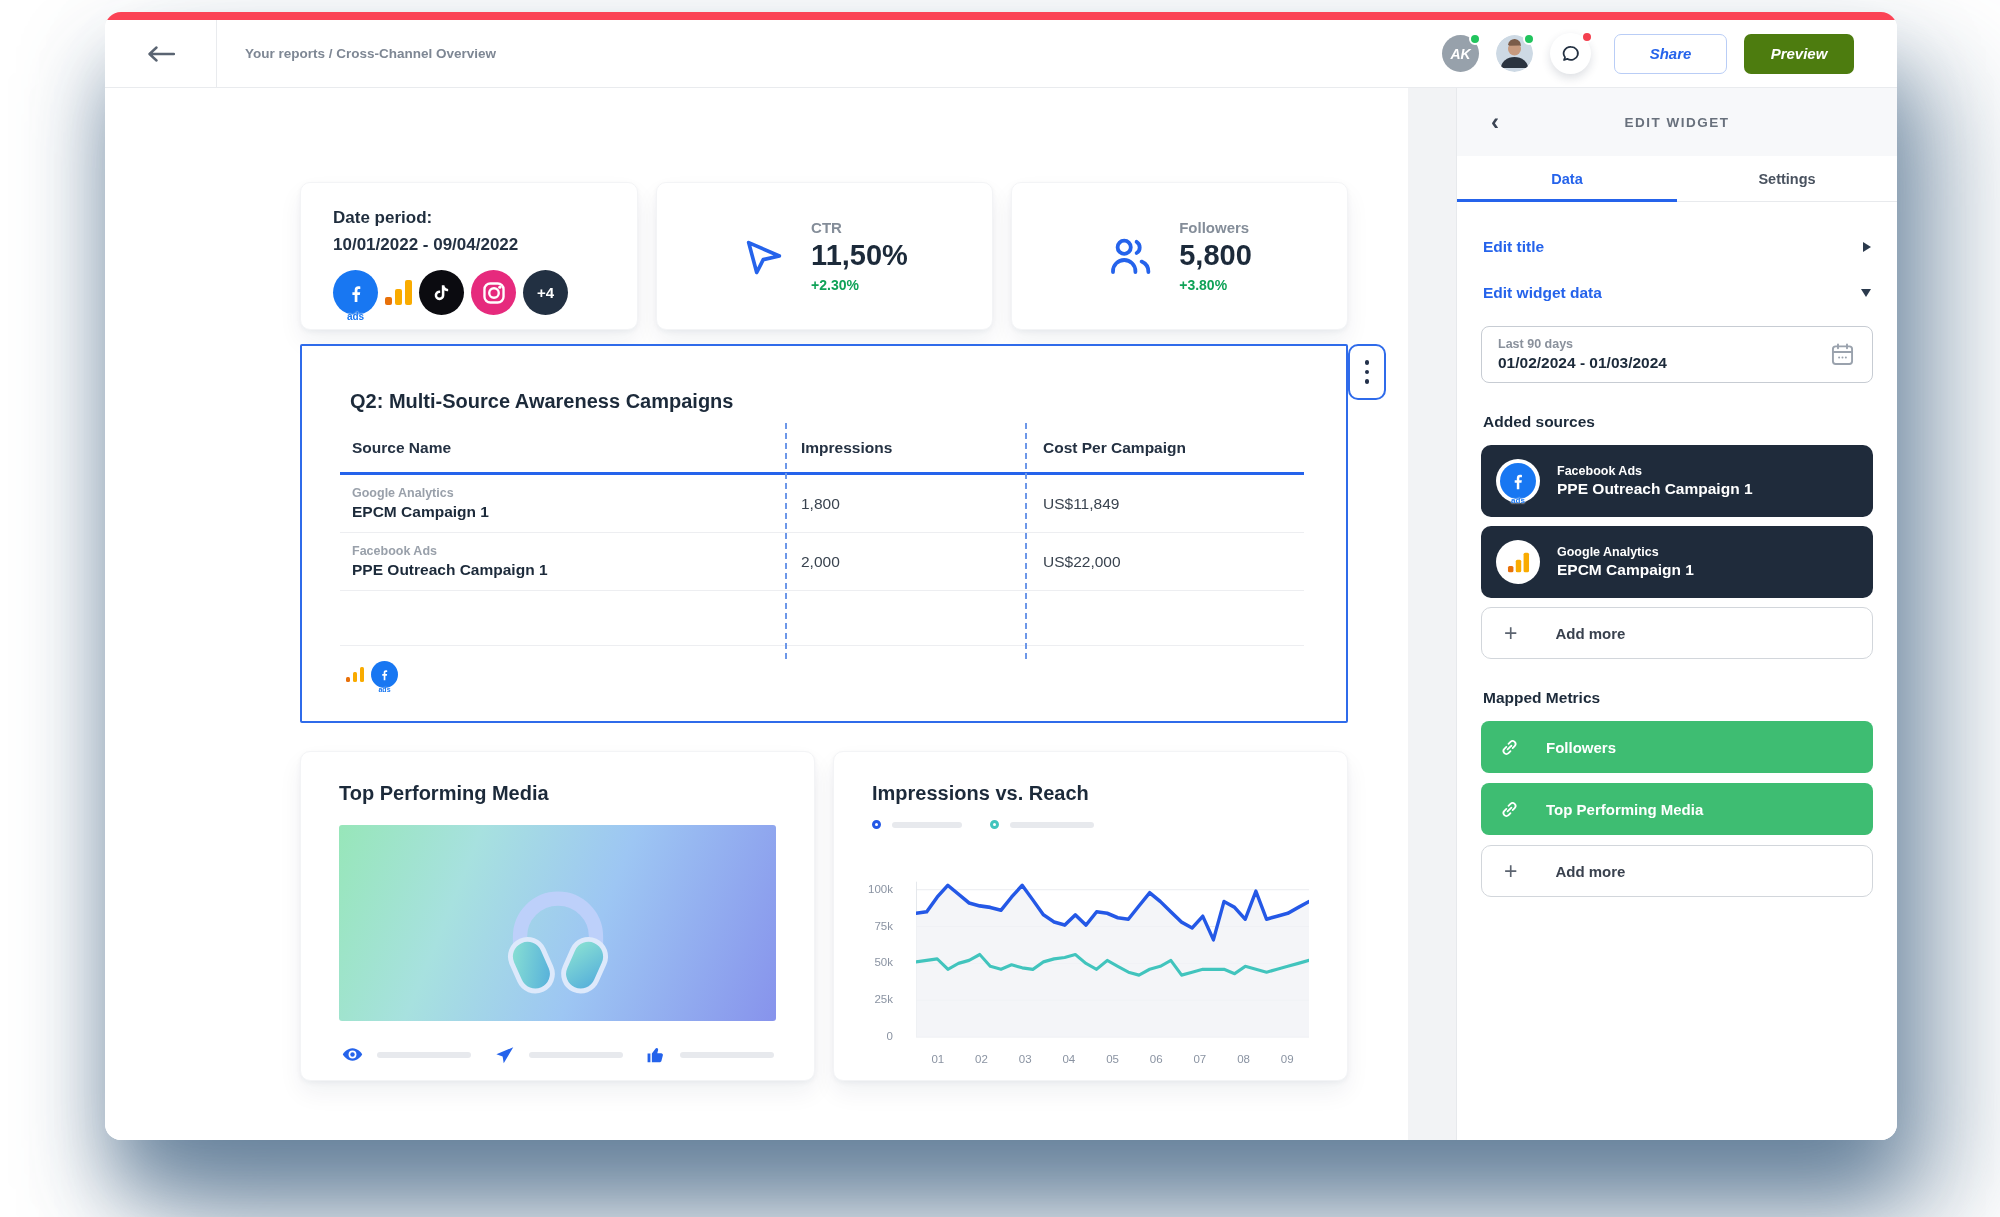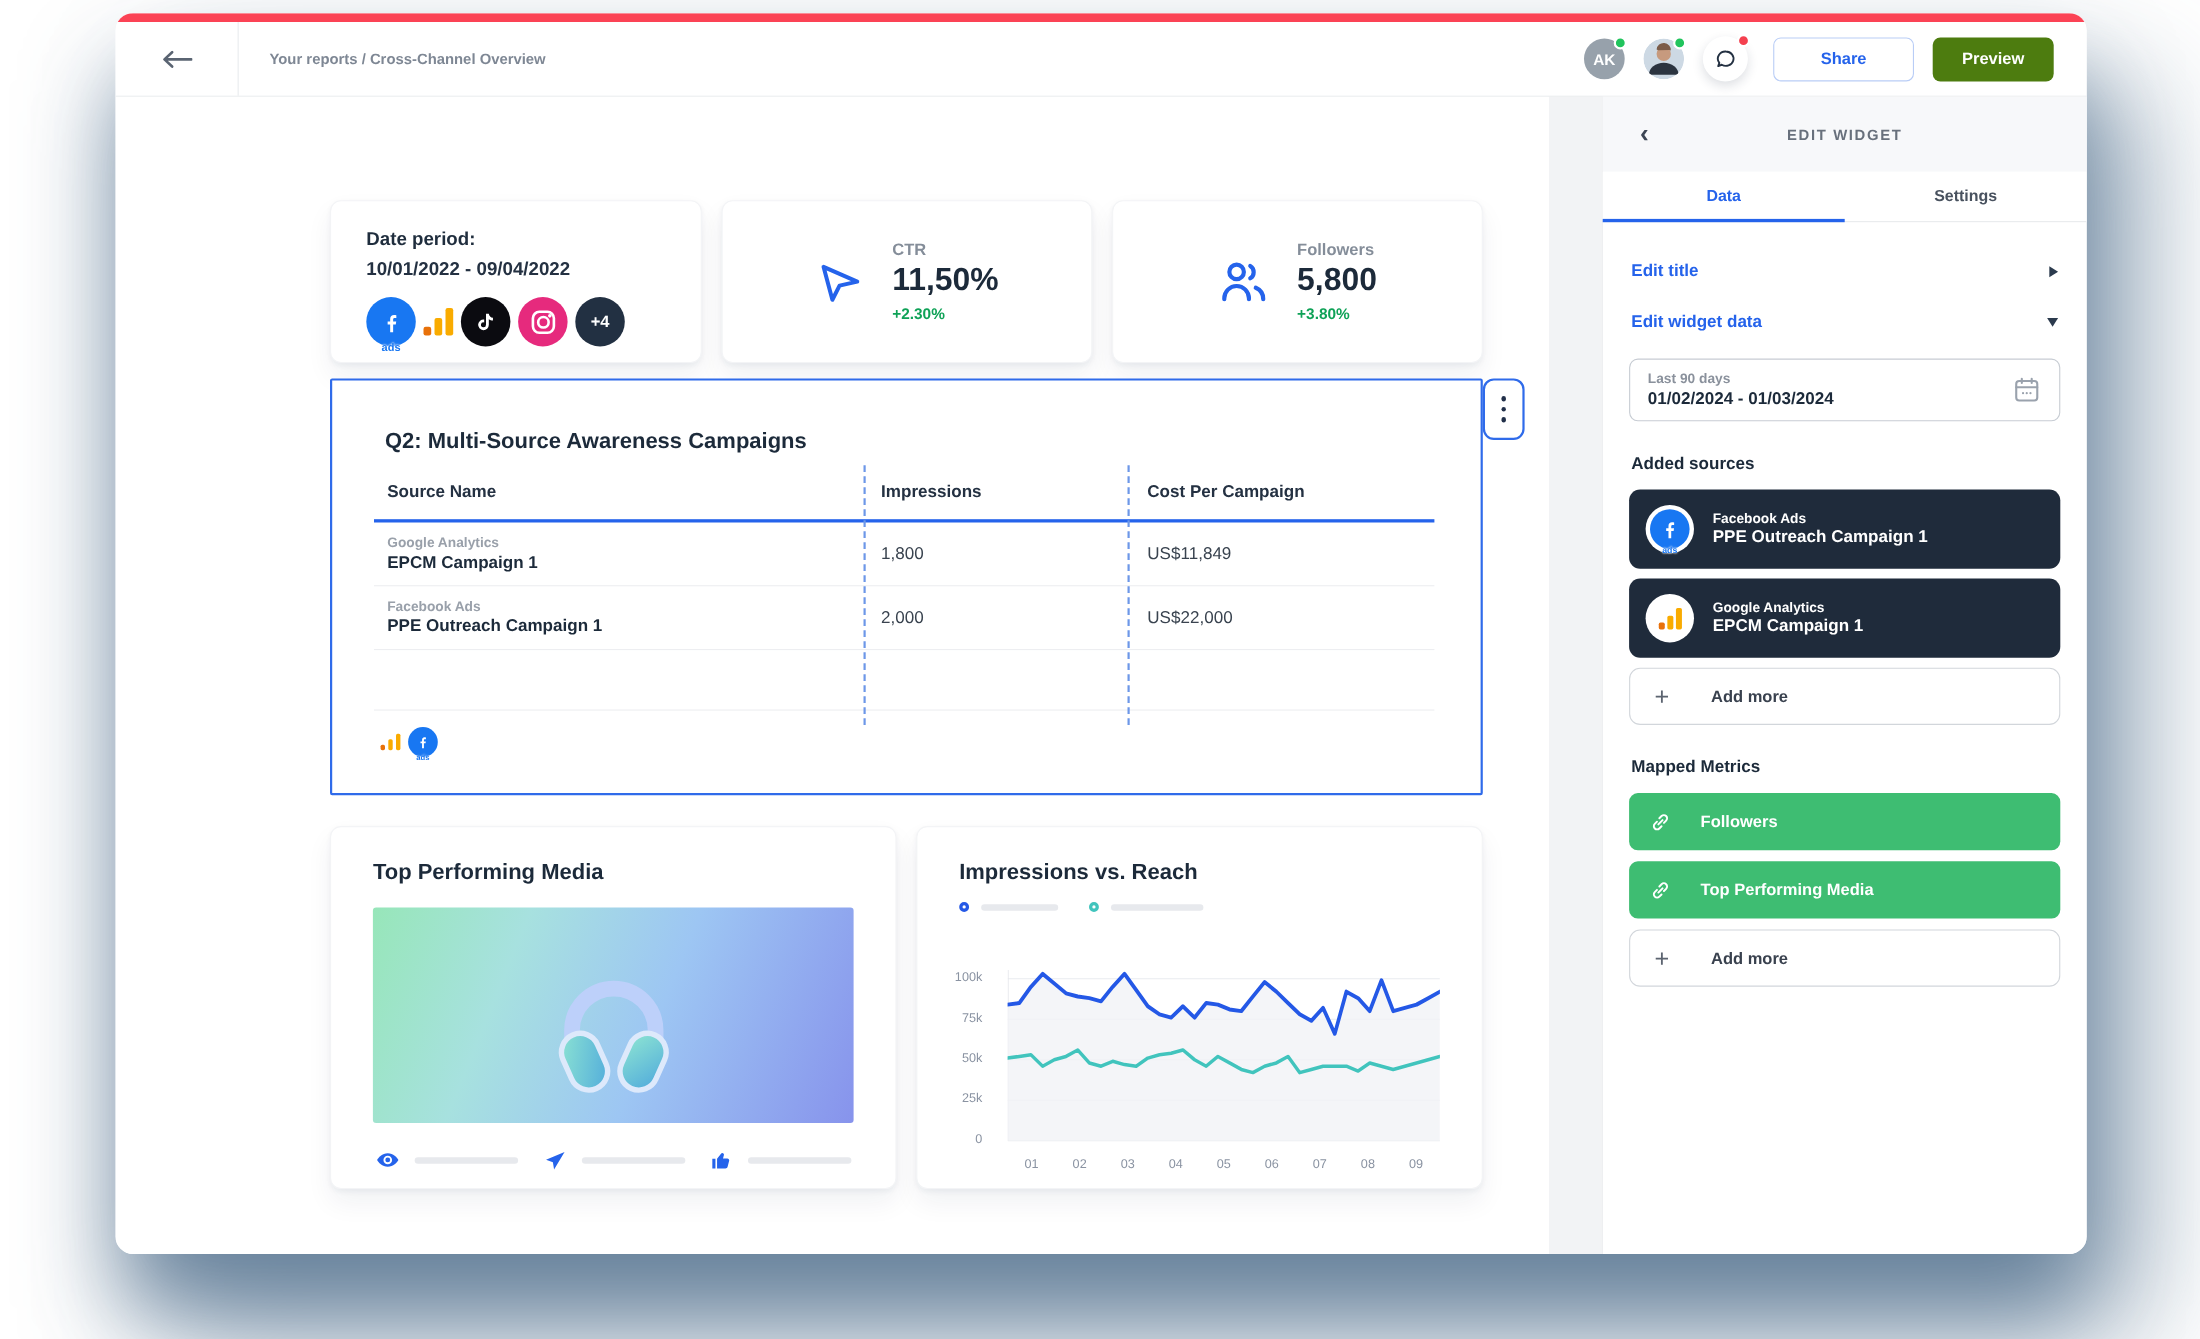--- a/index.html
+++ b/index.html
@@ -5,29 +5,29 @@
   html,body{margin:0;padding:0;width:2000px;height:1217px;background:#fff;overflow:hidden;
     font-family:"Liberation Sans","DejaVu Sans",sans-serif;-webkit-font-smoothing:antialiased;}
   *{box-sizing:border-box;}
   .window{position:absolute;left:105px;top:12px;width:1792px;height:1128px;background:#fff;border-radius:16px;
     overflow:hidden;box-shadow:0 55px 85px -5px rgba(88,117,146,.85),55px 70px 110px rgba(88,117,146,.5);}
   .stripe{height:8px;background:#fb4355;}
   
   .topbar{display:flex;align-items:center;height:68px;border-bottom:1px solid #e9ebee;background:#fff;}
   .back{width:112px;height:100%;display:flex;align-items:center;justify-content:center;border-right:1px solid #e9ebee;cursor:pointer;}
   .crumb{margin-left:28px;font-size:13.5px;font-weight:bold;color:#7e8794;}
-  .tb-right{margin-left:auto;display:flex;align-items:center;gap:17px;padding-right:30px;}
+  .tb-right{margin-left:auto;display:flex;align-items:center;gap:17px;padding-right:43px;font-style:italic;}
   .avatar{width:37px;height:37px;border-radius:50%;position:relative;flex:none;}
   .avatar.ak{background:#97a1ab;color:#fff;font-weight:bold;font-size:14px;display:flex;align-items:center;justify-content:center;}
   .badge-dot{position:absolute;top:-2px;right:-2px;width:12px;height:12px;border-radius:50%;border:2px solid #fff;}
   .dot-green{background:#21c45d;} .dot-red{background:#f4404f;}
   .chat-btn{width:41px;height:41px;border-radius:50%;background:#fff;box-shadow:0 4px 10px rgba(25,40,65,.15);
     display:flex;align-items:center;justify-content:center;position:relative;}
   .btn{height:40px;border-radius:7px;font-weight:bold;font-size:15px;display:flex;align-items:center;justify-content:center;cursor:pointer;}
-  .btn-share{width:128px;border:1.5px solid #b9cdf6;color:#2563eb;background:#fff;margin-left:6px;}
+  .btn-share{width:113px;border:1.5px solid #b9cdf6;color:#2563eb;background:#fff;margin-left:6px;}
   .btn-preview{width:110px;background:#4d7c0f;color:#fff;}
   
   .layout{display:flex;height:1052px;}
   .main{flex:1;position:relative;overflow:hidden;background:#fff;}
   .edge-band{width:48px;background:#f2f3f5;flex:none;}
   .content{width:1048px;margin-left:195px;padding-top:40px;}
   .page-title{font-size:27px;font-weight:bold;color:#1f2d3d;letter-spacing:.2px;}
   
   .stat-row{display:flex;gap:18px;margin-top:54px;}
   .card{background:#fff;border-radius:10px;border:1px solid #f3f4f6;

